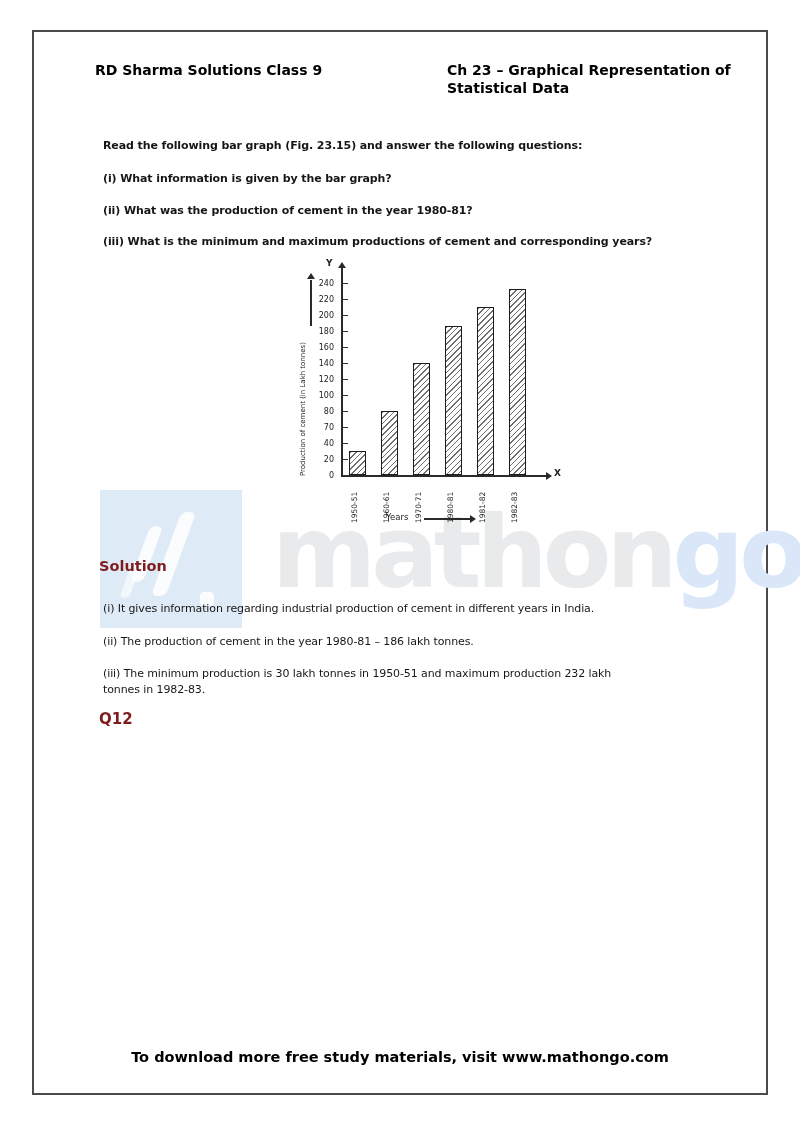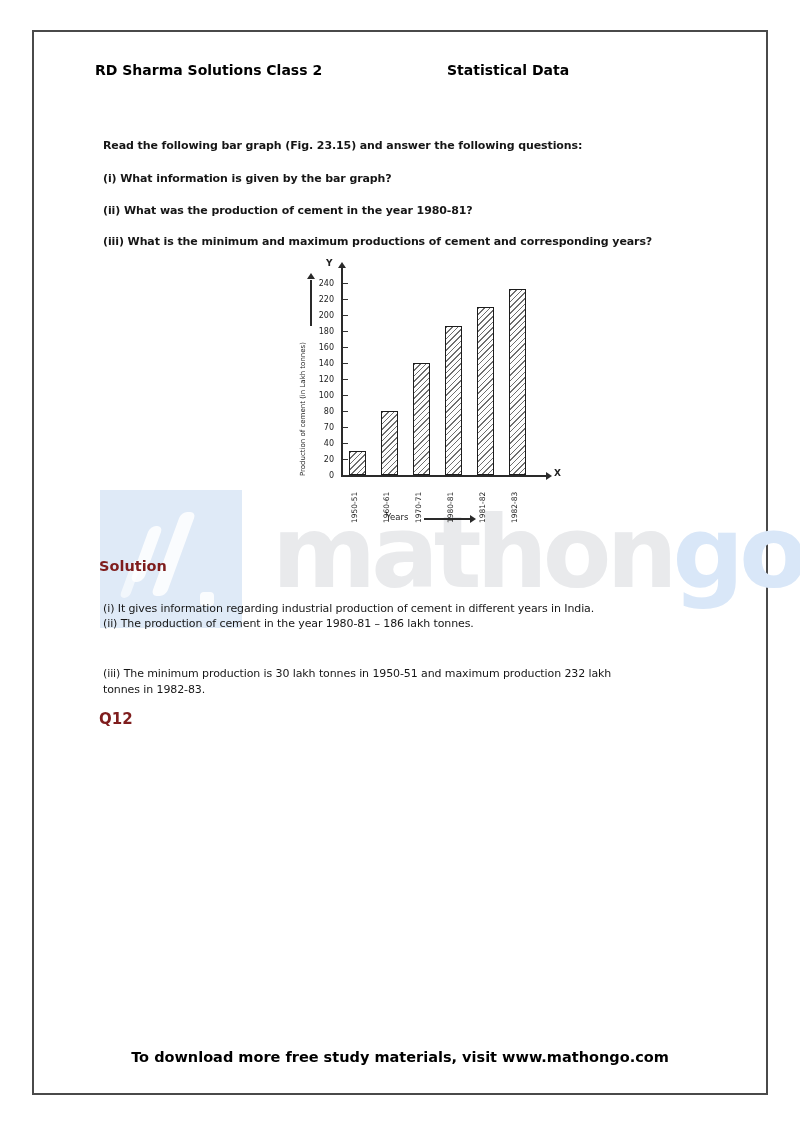--- a/index.html
+++ b/index.html
@@ -63,22 +63,23 @@
       <div class="wm-slash s1"></div>
       <div class="wm-slash s2"></div>
       <div class="wm-slash s3"></div>
       <div class="wm-dot"></div>
     </div>
     <div class="wm-text"><span>mathon</span><span class="blue">go</span></div>
   </div>
 
   <div class="content">
 
-    <div class="hdr left">RD Sharma Solutions Class 2</div>
+    <div class="hdr left">RD Sharma Solutions Class 9</div>
     <div class="hdr right">
+      <div>Ch 23 – Graphical Representation of</div>
       <div>Statistical Data</div>
     </div>
 
     <div class="qtext" style="left:103px;top:139px;">Read the following bar graph (Fig. 23.15) and answer the following questions:</div>
     <div class="qtext" style="left:103px;top:172px;">(i) What information is given by the bar graph?</div>
     <div class="qtext" style="left:103px;top:204px;">(ii) What was the production of cement in the year 1980-81?</div>
     <div class="qtext" style="left:103px;top:235px;">(iii) What is the minimum and maximum productions of cement and corresponding years?</div>
 
     <div class="chart" id="plot">
       <div class="axis y-axis"></div>
@@ -128,20 +129,20 @@
         <div class="bar" style="left: 147px; top: 70.2px; width: 17px; height: 148.8px;"></div>
         <div class="xcat vtext" style="left: 148px;">1980-81</div>
         <div class="bar" style="left: 179px; top: 51px; width: 17px; height: 168px;"></div>
         <div class="xcat vtext" style="left: 180px;">1981-82</div>
         <div class="bar" style="left: 211px; top: 33.4px; width: 17px; height: 185.6px;"></div>
         <div class="xcat vtext" style="left: 212px;">1982-83</div>
       </div>
 
     <div class="sol-head red">Solution</div>
     <div class="soltext" style="left:103px;top:601px;width:560px;">(i) It gives information regarding industrial production of cement in different years in India.</div>
-    <div class="soltext" style="left:103px;top:616px;width:560px;">(ii) The production of cement in the year 1980-81 – 186 lakh tonnes.</div>
+    <div class="soltext" style="left:103px;top:634px;width:560px;">(ii) The production of cement in the year 1980-81 – 186 lakh tonnes.</div>
     <div class="soltext" style="left:103px;top:666px;width:542px;">(iii) The minimum production is 30 lakh tonnes in 1950-51 and maximum production 232 lakh tonnes in 1982-83.</div>
 
     <div class="q12 red">Q12</div>
 
     <div class="footer">To download more free study materials, visit www.mathongo.com</div>
   </div>
 </div>
 
 </body></html>

